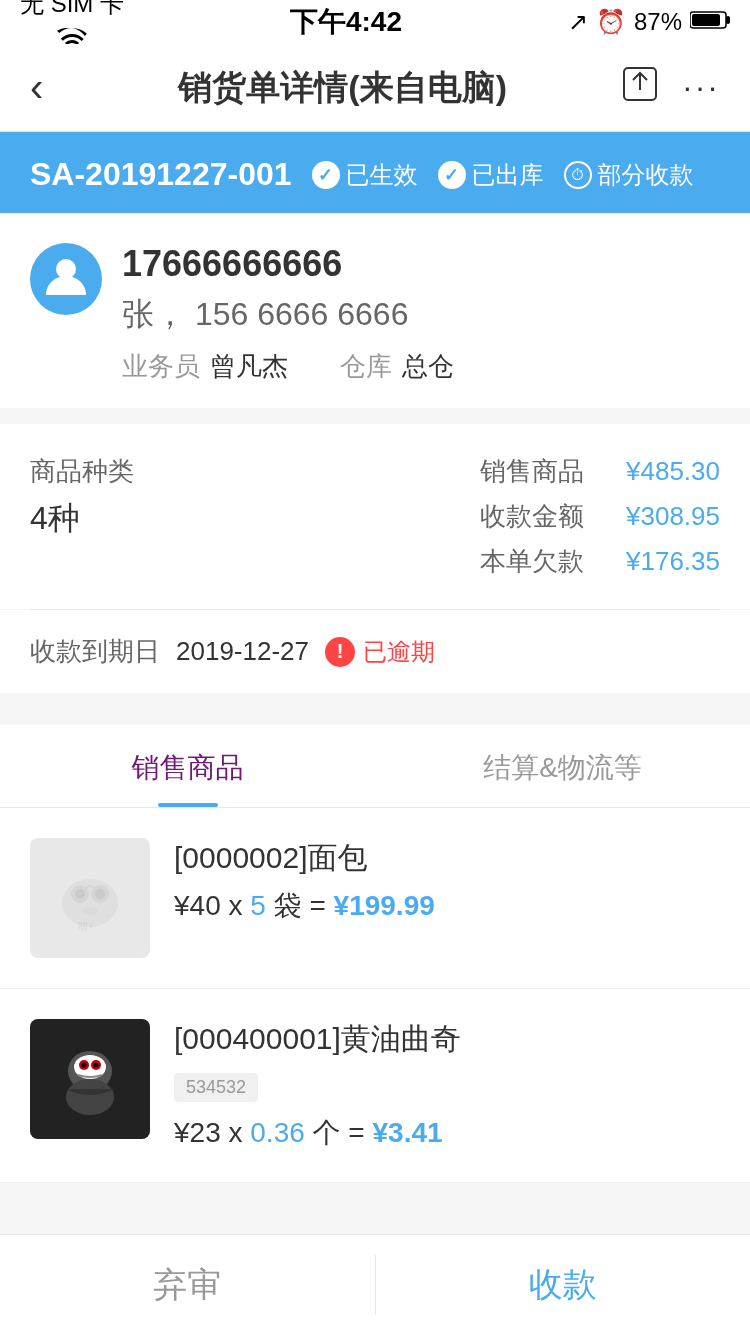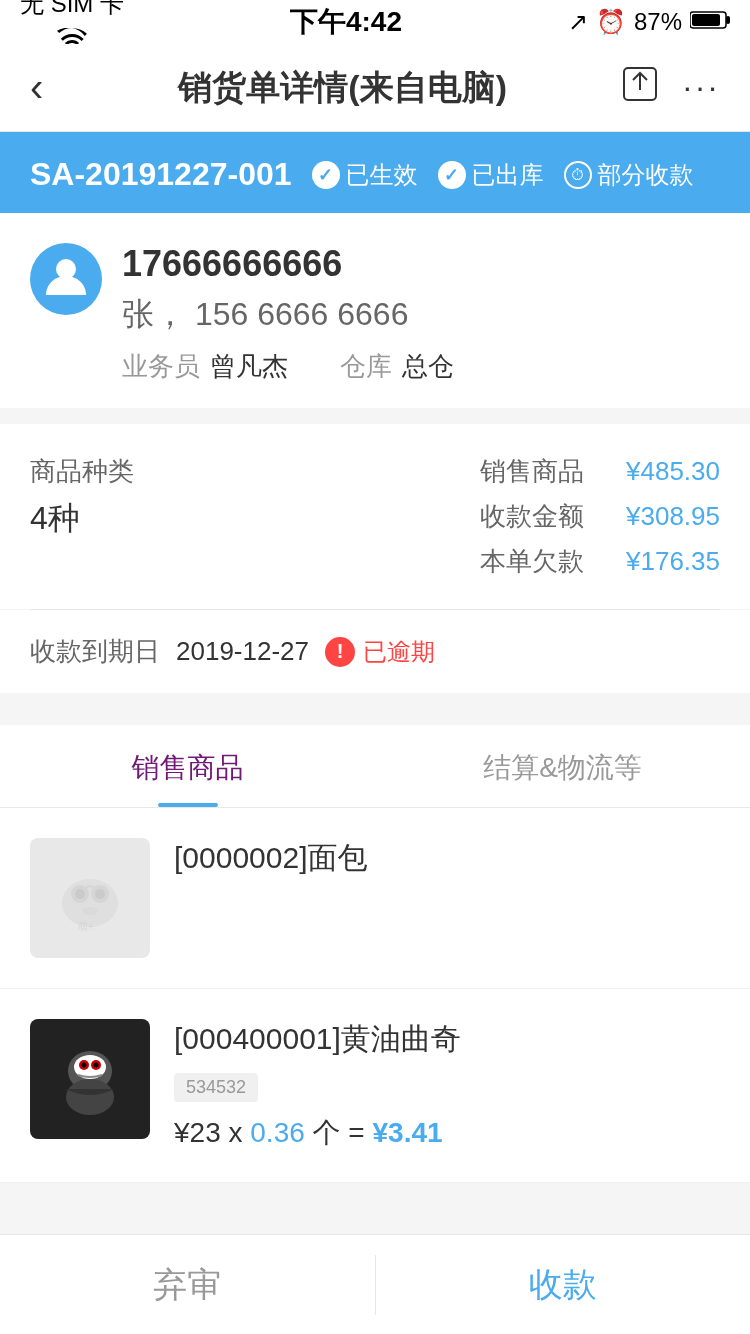--- a/index.html
+++ b/index.html
@@ -494,20 +494,28 @@
           <circle cx="50" cy="36" r="5" fill="#888"></circle>
           <ellipse cx="40" cy="53" rx="8" ry="4" fill="#bbb"></ellipse>
           <path d="M36 30 Q40 26 44 30" stroke="#aaa" stroke-width="2" fill="none"></path>
           <text x="28" y="72" font-size="10" fill="#aaa" font-family="Arial">萌+</text>
         </svg>
       </div>
     </div>
     <div class="product-info">
       <div class="product-name">
         <span>[0000002]</span><span>面包</span>
+      </div>
+      <div class="product-price">
+        <span>¥40</span>
+        <span> x </span>
+        <span class="price-qty">5</span>
+        <span>袋</span>
+        <span> = </span>
+        <span class="price-total">¥199.99</span>
       </div>
     </div>
   </div>
 
   <div class="product-item">
     <div class="product2-img">
       <svg class="ninja-svg" viewBox="0 0 100 100" xmlns="http://www.w3.org/2000/svg">
         <circle cx="50" cy="50" r="48" fill="#222"></circle>
         <ellipse cx="50" cy="42" rx="22" ry="20" fill="#555"></ellipse>
         <ellipse cx="50" cy="38" rx="16" ry="12" fill="#fff"></ellipse>

